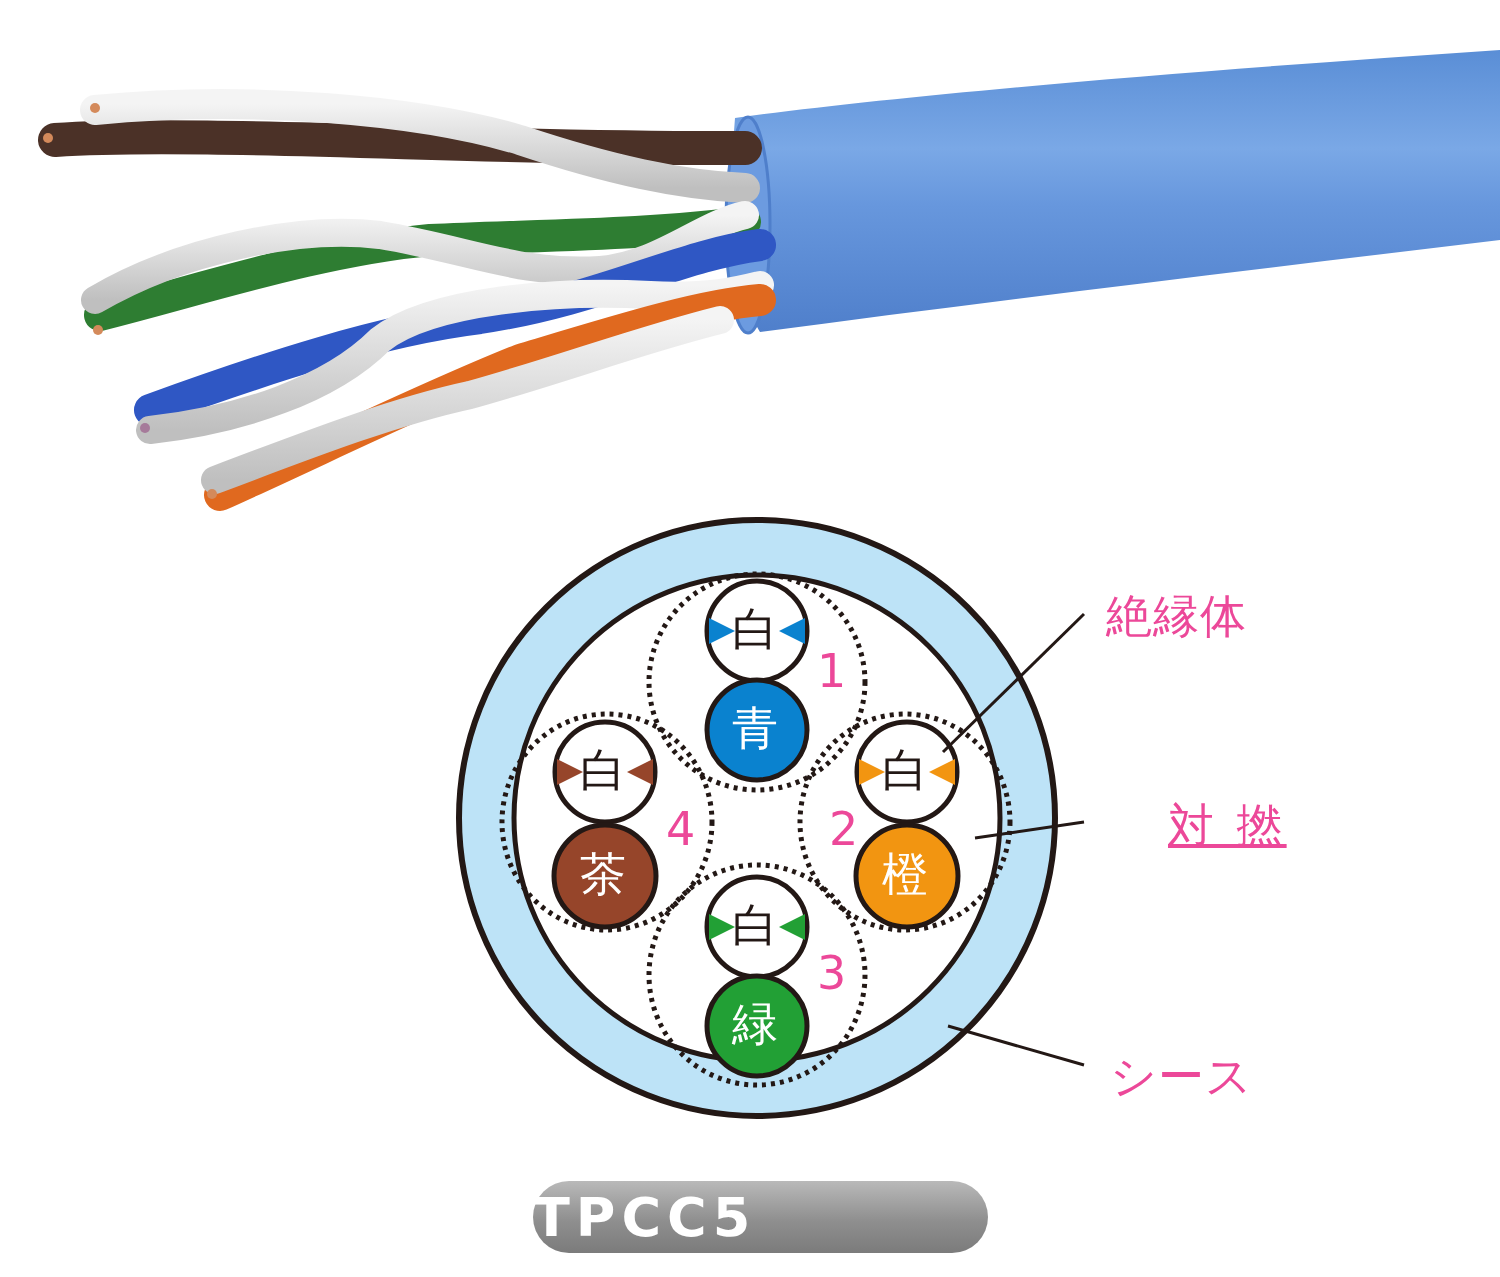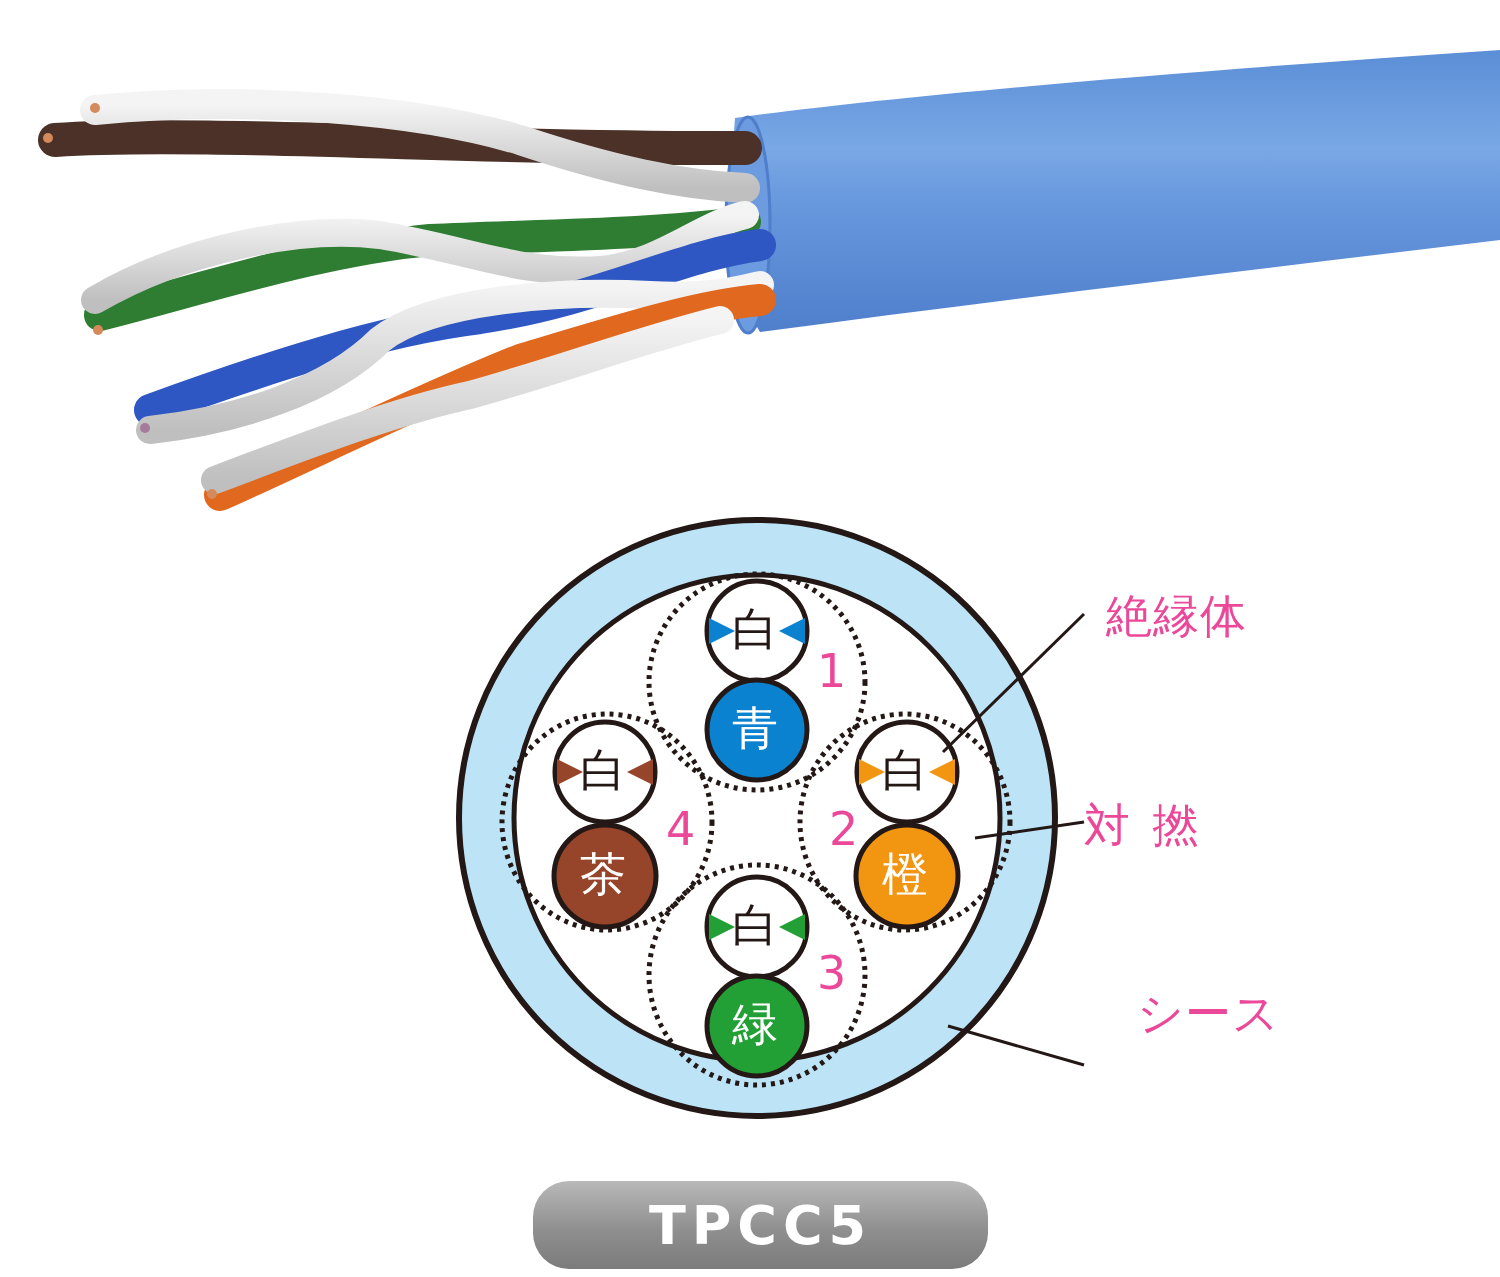--- a/index.html
+++ b/index.html
@@ -1,23 +1,23 @@
 <!DOCTYPE html>
 <html><head>
 <meta charset="utf-8">
 <style>
   html, body { margin: 0; padding: 0; background: #ffffff; }
   body { width: 1500px; height: 1277px; position: relative; overflow: hidden;
          font-family: "DejaVu Sans", "Liberation Sans", sans-serif; }
   .photo { position: absolute; left: 0; top: 0; width: 1500px; height: 520px; }
   .diagram { position: absolute; left: 0; top: 0; width: 1500px; height: 1277px; }
   .label-text { position: absolute; font-size: 46px; color: #ec4899; line-height: 1; letter-spacing: 1px; }
-  .badge { position: absolute; left: 533px; top: 1181px; width: 455px; height: 88px; border-radius: 36px;
+  .badge { position: absolute; left: 533px; top: 1181px; width: 455px; height: 72px; border-radius: 36px;
            background: linear-gradient(to bottom, #b9b9b9 0%, #8f8f8f 55%, #7b7b7b 100%);
-           display: flex; align-items: center; justify-content: center; }
+           display: flex; align-items: center; }
   .badge span { color: #ffffff; font-family: "DejaVu Sans", sans-serif; font-weight: bold; font-size: 54px; letter-spacing: 6px; }
 </style>
 </head>
 <body>
 
 <svg class="photo" viewBox="0 0 1500 520" xmlns="http://www.w3.org/2000/svg">
   <defs>
     <linearGradient id="sheathGrad" x1="0" y1="0" x2="0" y2="1">
       <stop offset="0" stop-color="#5a8ed6"></stop>
       <stop offset="0.35" stop-color="#7aa8e6"></stop>
@@ -117,18 +117,18 @@
 
 <div class="label-text" style="left:732px;top:902px;color:#231815;">白</div>
 <div class="label-text" style="left:732px;top:1001px;color:#ffffff;">緑</div>
 <div class="label-text" style="left:817px;top:950px;">3</div>
 
 <div class="label-text" style="left:580px;top:747px;color:#231815;">白</div>
 <div class="label-text" style="left:580px;top:851px;color:#ffffff;">茶</div>
 <div class="label-text" style="left:666px;top:806px;">4</div>
 
 <div class="label-text" style="left:1106px;top:593px;">絶縁体</div>
-<div class="label-text" style="left:1084px;top:802px;letter-spacing:4px;">対 撚</div>
-<div class="label-text" style="left:1110px;top:990px;margin-left:27px;">シース</div>
+<div class="label-text" style="left:1168px;top:802px;letter-spacing:4px;text-decoration:underline;">対 撚</div>
+<div class="label-text" style="left:1110px;top:1053px;">シース</div>
 
 <div class="badge">
   <span>TPCC5</span>
 </div>
 
 </body></html>

